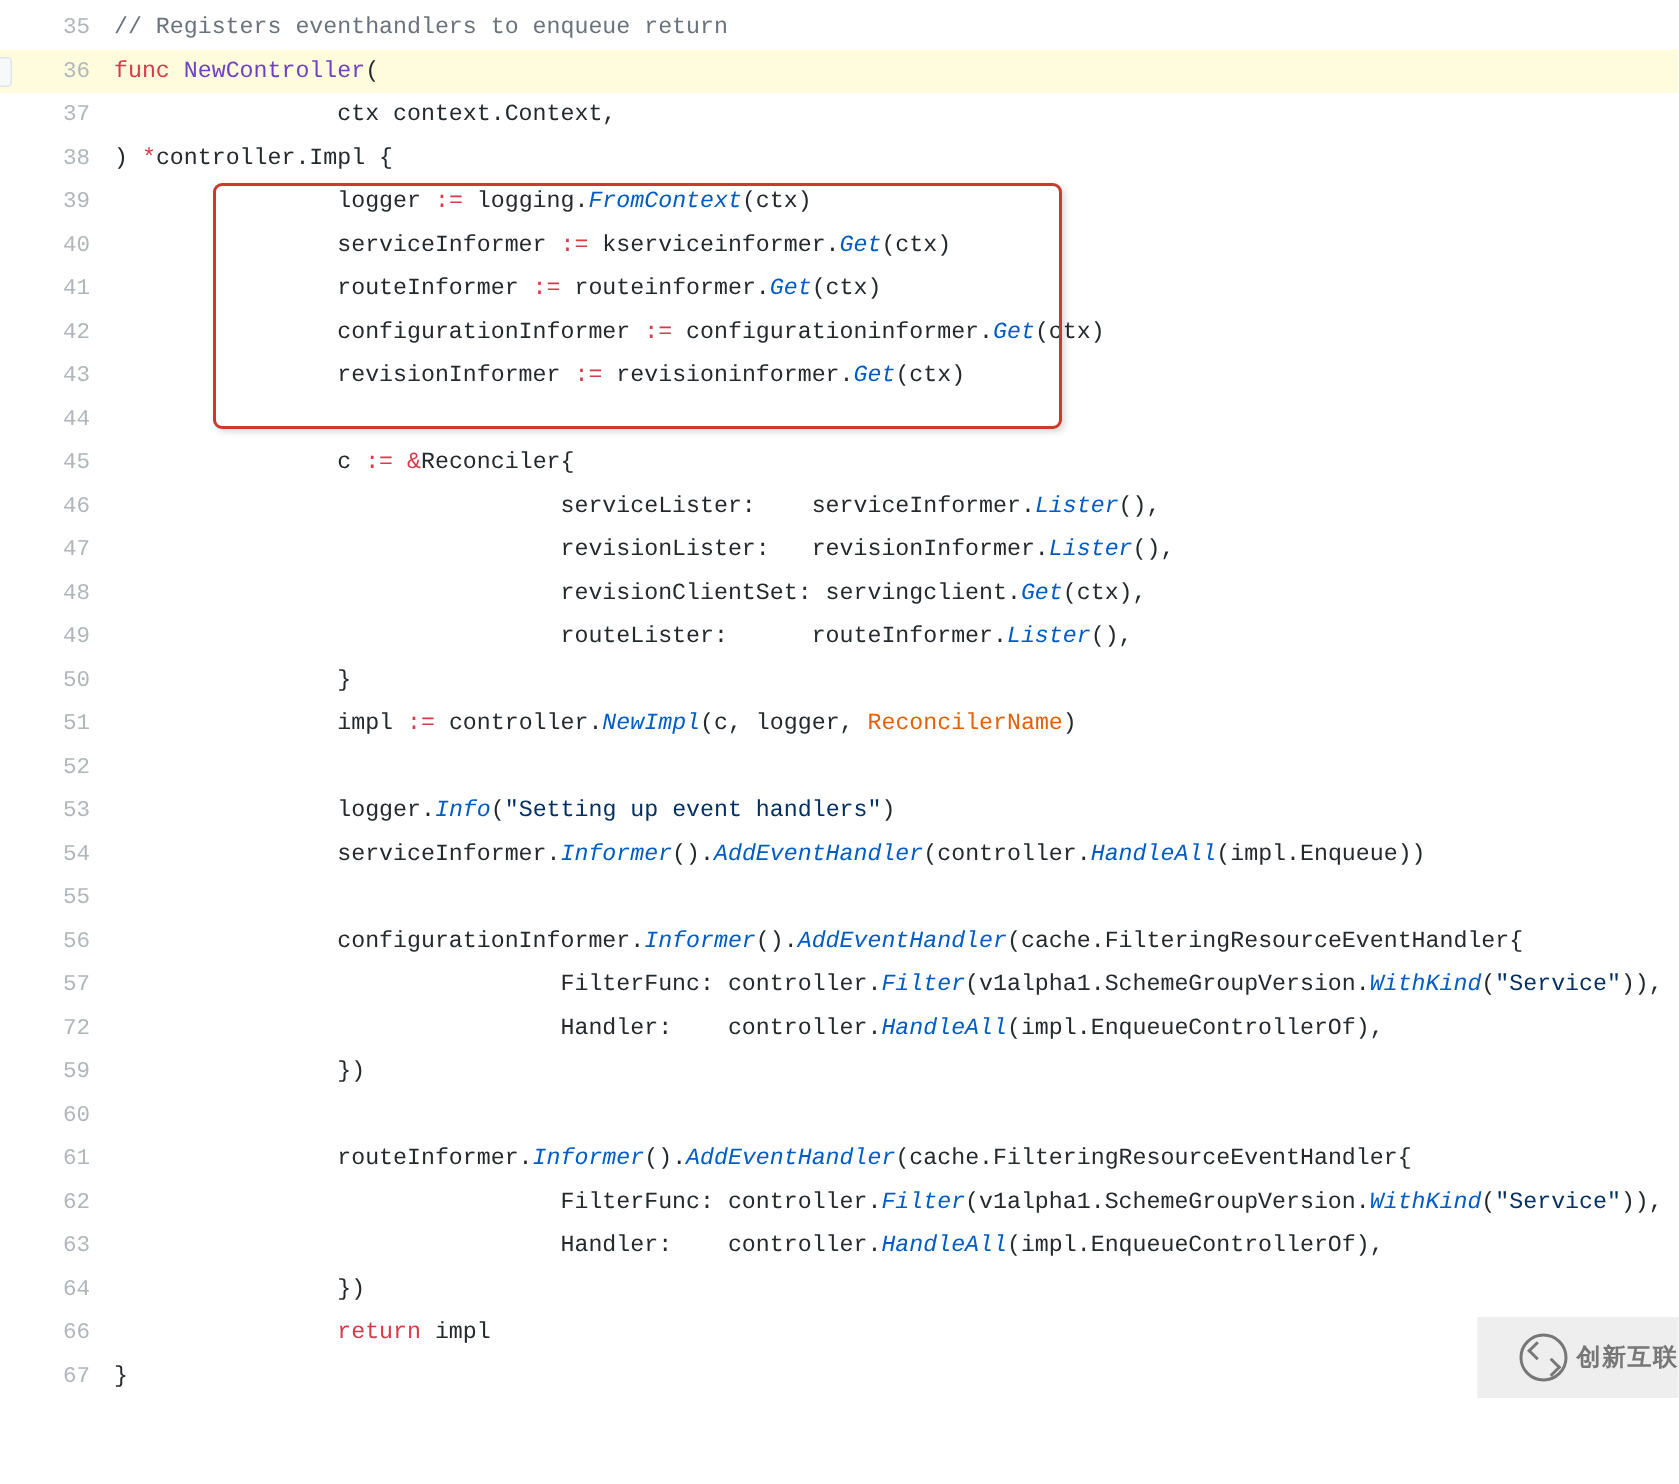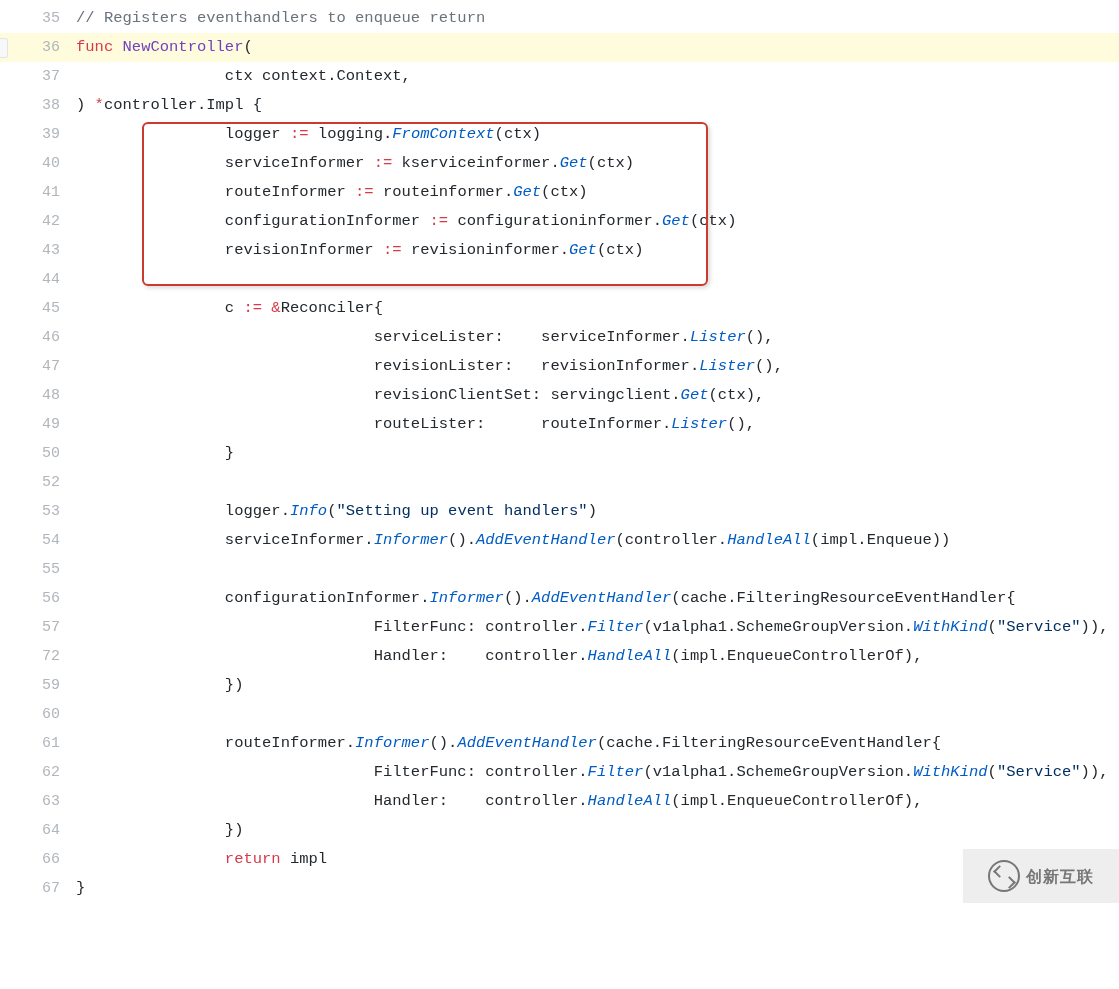--- a/index.html
+++ b/index.html
@@ -70,26 +70,26 @@
     background: #f6f8fa;
     border: 1px solid #e1e4e8;
     border-left: none;
     border-radius: 0 3px 3px 0;
   }
 
   .watermark {
     position: absolute;
     right: 0;
     bottom: 0;
-    width: 156px;
+    width: 134px;
     height: 54px;
     background: rgba(235,235,235,0.85);
     display: flex;
     align-items: center;
-    justify-content: center;
+    justify-content: flex-end;
     gap: 6px;
   }
   .watermark .wm-icon {
     width: 28px;
     height: 28px;
     border: 2.5px solid #777;
     border-radius: 50%;
     position: relative;
   }
   .watermark .wm-icon::before {
@@ -133,20 +133,21 @@
       <div class="line"><div class="gutter">41</div><div class="code">                <span>routeInformer </span><span class="tk-op">:=</span><span> routeinformer.</span><span class="tk-call">Get</span><span>(ctx)</span></div></div>
       <div class="line"><div class="gutter">42</div><div class="code">                <span>configurationInformer </span><span class="tk-op">:=</span><span> configurationinformer.</span><span class="tk-call">Get</span><span>(ctx)</span></div></div>
       <div class="line"><div class="gutter">43</div><div class="code">                <span>revisionInformer </span><span class="tk-op">:=</span><span> revisioninformer.</span><span class="tk-call">Get</span><span>(ctx)</span></div></div>
       <div class="line"><div class="gutter">44</div><div class="code">&nbsp;</div></div>
       <div class="line"><div class="gutter">45</div><div class="code">                <span>c </span><span class="tk-op">:=</span><span> </span><span class="tk-op">&amp;</span><span>Reconciler{</span></div></div>
       <div class="line"><div class="gutter">46</div><div class="code">                                <span>serviceLister:    serviceInformer.</span><span class="tk-call">Lister</span><span>(),</span></div></div>
       <div class="line"><div class="gutter">47</div><div class="code">                                <span>revisionLister:   revisionInformer.</span><span class="tk-call">Lister</span><span>(),</span></div></div>
       <div class="line"><div class="gutter">48</div><div class="code">                                <span>revisionClientSet: servingclient.</span><span class="tk-call">Get</span><span>(ctx),</span></div></div>
       <div class="line"><div class="gutter">49</div><div class="code">                                <span>routeLister:      routeInformer.</span><span class="tk-call">Lister</span><span>(),</span></div></div>
       <div class="line"><div class="gutter">50</div><div class="code">                <span>}</span></div></div>
+      <div class="line"><div class="gutter">51</div><div class="code">                <span>impl </span><span class="tk-op">:=</span><span> controller.</span><span class="tk-call">NewImpl</span><span>(c, logger, </span><span class="tk-const">ReconcilerName</span><span>)</span></div></div>
       <div class="line"><div class="gutter">52</div><div class="code">&nbsp;</div></div>
       <div class="line"><div class="gutter">53</div><div class="code">                <span>logger.</span><span class="tk-call">Info</span><span>(</span><span class="tk-string">"Setting up event handlers"</span><span>)</span></div></div>
       <div class="line"><div class="gutter">54</div><div class="code">                <span>serviceInformer.</span><span class="tk-call">Informer</span><span>().</span><span class="tk-call">AddEventHandler</span><span>(controller.</span><span class="tk-call">HandleAll</span><span>(impl.Enqueue))</span></div></div>
       <div class="line"><div class="gutter">55</div><div class="code">&nbsp;</div></div>
       <div class="line"><div class="gutter">56</div><div class="code">                <span>configurationInformer.</span><span class="tk-call">Informer</span><span>().</span><span class="tk-call">AddEventHandler</span><span>(cache.FilteringResourceEventHandler{</span></div></div>
       <div class="line"><div class="gutter">57</div><div class="code">                                <span>FilterFunc: controller.</span><span class="tk-call">Filter</span><span>(v1alpha1.SchemeGroupVersion.</span><span class="tk-call">WithKind</span><span>(</span><span class="tk-string">"Service"</span><span>)),</span></div></div>
       <div class="line"><div class="gutter">72</div><div class="code">                                <span>Handler:    controller.</span><span class="tk-call">HandleAll</span><span>(impl.EnqueueControllerOf),</span></div></div>
       <div class="line"><div class="gutter">59</div><div class="code">                <span>})</span></div></div>
       <div class="line"><div class="gutter">60</div><div class="code">&nbsp;</div></div>
       <div class="line"><div class="gutter">61</div><div class="code">                <span>routeInformer.</span><span class="tk-call">Informer</span><span>().</span><span class="tk-call">AddEventHandler</span><span>(cache.FilteringResourceEventHandler{</span></div></div>

